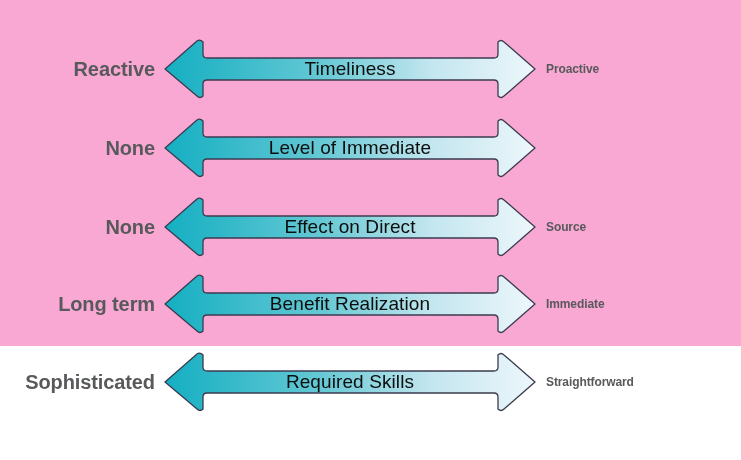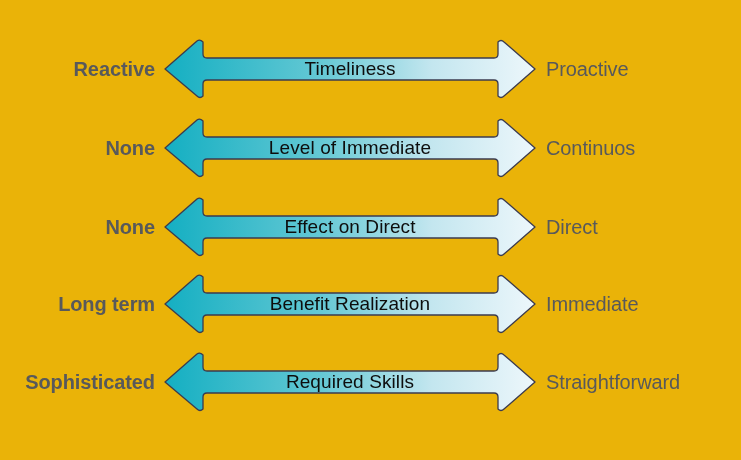--- a/index.html
+++ b/index.html
@@ -12,22 +12,22 @@
     width: 741px;
     height: 460px;
     overflow: hidden;
     font-family: "Liberation Sans", sans-serif;
     -webkit-font-smoothing: antialiased;
   }
 
   #diagram {
     position: relative;
     width: 741px;
-    height: 460px;
-    background: #eab308;
+    height: 346px;
+    background: #f9a8d4;
   }
 
   .spectrum-row {
     position: absolute;
     left: 0;
     width: 741px;
     height: 62px;
     display: flex;
     align-items: center;
   }
@@ -49,22 +49,22 @@
     font-weight: bold;
     color: #58595b;
     letter-spacing: -0.1px;
     white-space: nowrap;
   }
 
   .label-right {
     flex: 0 0 auto;
     text-align: left;
     padding-left: 10px;
-    font-size: 20px;
-    font-weight: normal;
+    font-size: 12px;
+    font-weight: bold;
     color: #58595b;
     letter-spacing: -0.1px;
     white-space: nowrap;
   }
 
   .arrow-wrap {
     position: relative;
     flex: 0 0 372px;
     width: 372px;
     height: 62px;
@@ -130,40 +130,39 @@
             <stop offset="0" stop-color="#14AFC2"></stop>
             <stop offset="0.42" stop-color="#64C8D4"></stop>
             <stop offset="0.72" stop-color="#C3E6EF"></stop>
             <stop offset="1" stop-color="#EDF7FB"></stop>
           </linearGradient>
         </defs>
         <path d="M 1,31 L 33,3 Q 36,1 39,4 L 39,16 Q 39,20 43,20 L 330,20 Q 334,20 334,16 L 334,4 Q 337,1 340,4 L 371,31 L 340,58 Q 337,61 334,58 L 334,46 Q 334,42 330,42 L 43,42 Q 39,42 39,46 L 39,58 Q 36,61 33,58 Z" fill="url(#grad1)" stroke="#3b3b4f" stroke-width="1.3" stroke-linejoin="round"></path>
       </svg>
       <div class="arrow-caption">Level of Immediate</div>
     </div>
-    <div class="label-right">Continuos</div>
   </div>
 
   <div class="spectrum-row row-2">
     <div class="label-left">None</div>
     <div class="arrow-wrap">
       <svg class="arrow-svg" viewBox="0 0 372 62" preserveAspectRatio="none">
         <defs>
           <linearGradient id="grad2" x1="0" y1="0" x2="1" y2="0">
             <stop offset="0" stop-color="#14AFC2"></stop>
             <stop offset="0.42" stop-color="#64C8D4"></stop>
             <stop offset="0.72" stop-color="#C3E6EF"></stop>
             <stop offset="1" stop-color="#EDF7FB"></stop>
           </linearGradient>
         </defs>
         <path d="M 1,31 L 33,3 Q 36,1 39,4 L 39,16 Q 39,20 43,20 L 330,20 Q 334,20 334,16 L 334,4 Q 337,1 340,4 L 371,31 L 340,58 Q 337,61 334,58 L 334,46 Q 334,42 330,42 L 43,42 Q 39,42 39,46 L 39,58 Q 36,61 33,58 Z" fill="url(#grad2)" stroke="#3b3b4f" stroke-width="1.3" stroke-linejoin="round"></path>
       </svg>
       <div class="arrow-caption">Effect on Direct</div>
     </div>
-    <div class="label-right">Direct</div>
+    <div class="label-right">Source</div>
   </div>
 
   <div class="spectrum-row row-3">
     <div class="label-left">Long term</div>
     <div class="arrow-wrap">
       <svg class="arrow-svg" viewBox="0 0 372 62" preserveAspectRatio="none">
         <defs>
           <linearGradient id="grad3" x1="0" y1="0" x2="1" y2="0">
             <stop offset="0" stop-color="#14AFC2"></stop>
             <stop offset="0.42" stop-color="#64C8D4"></stop>

